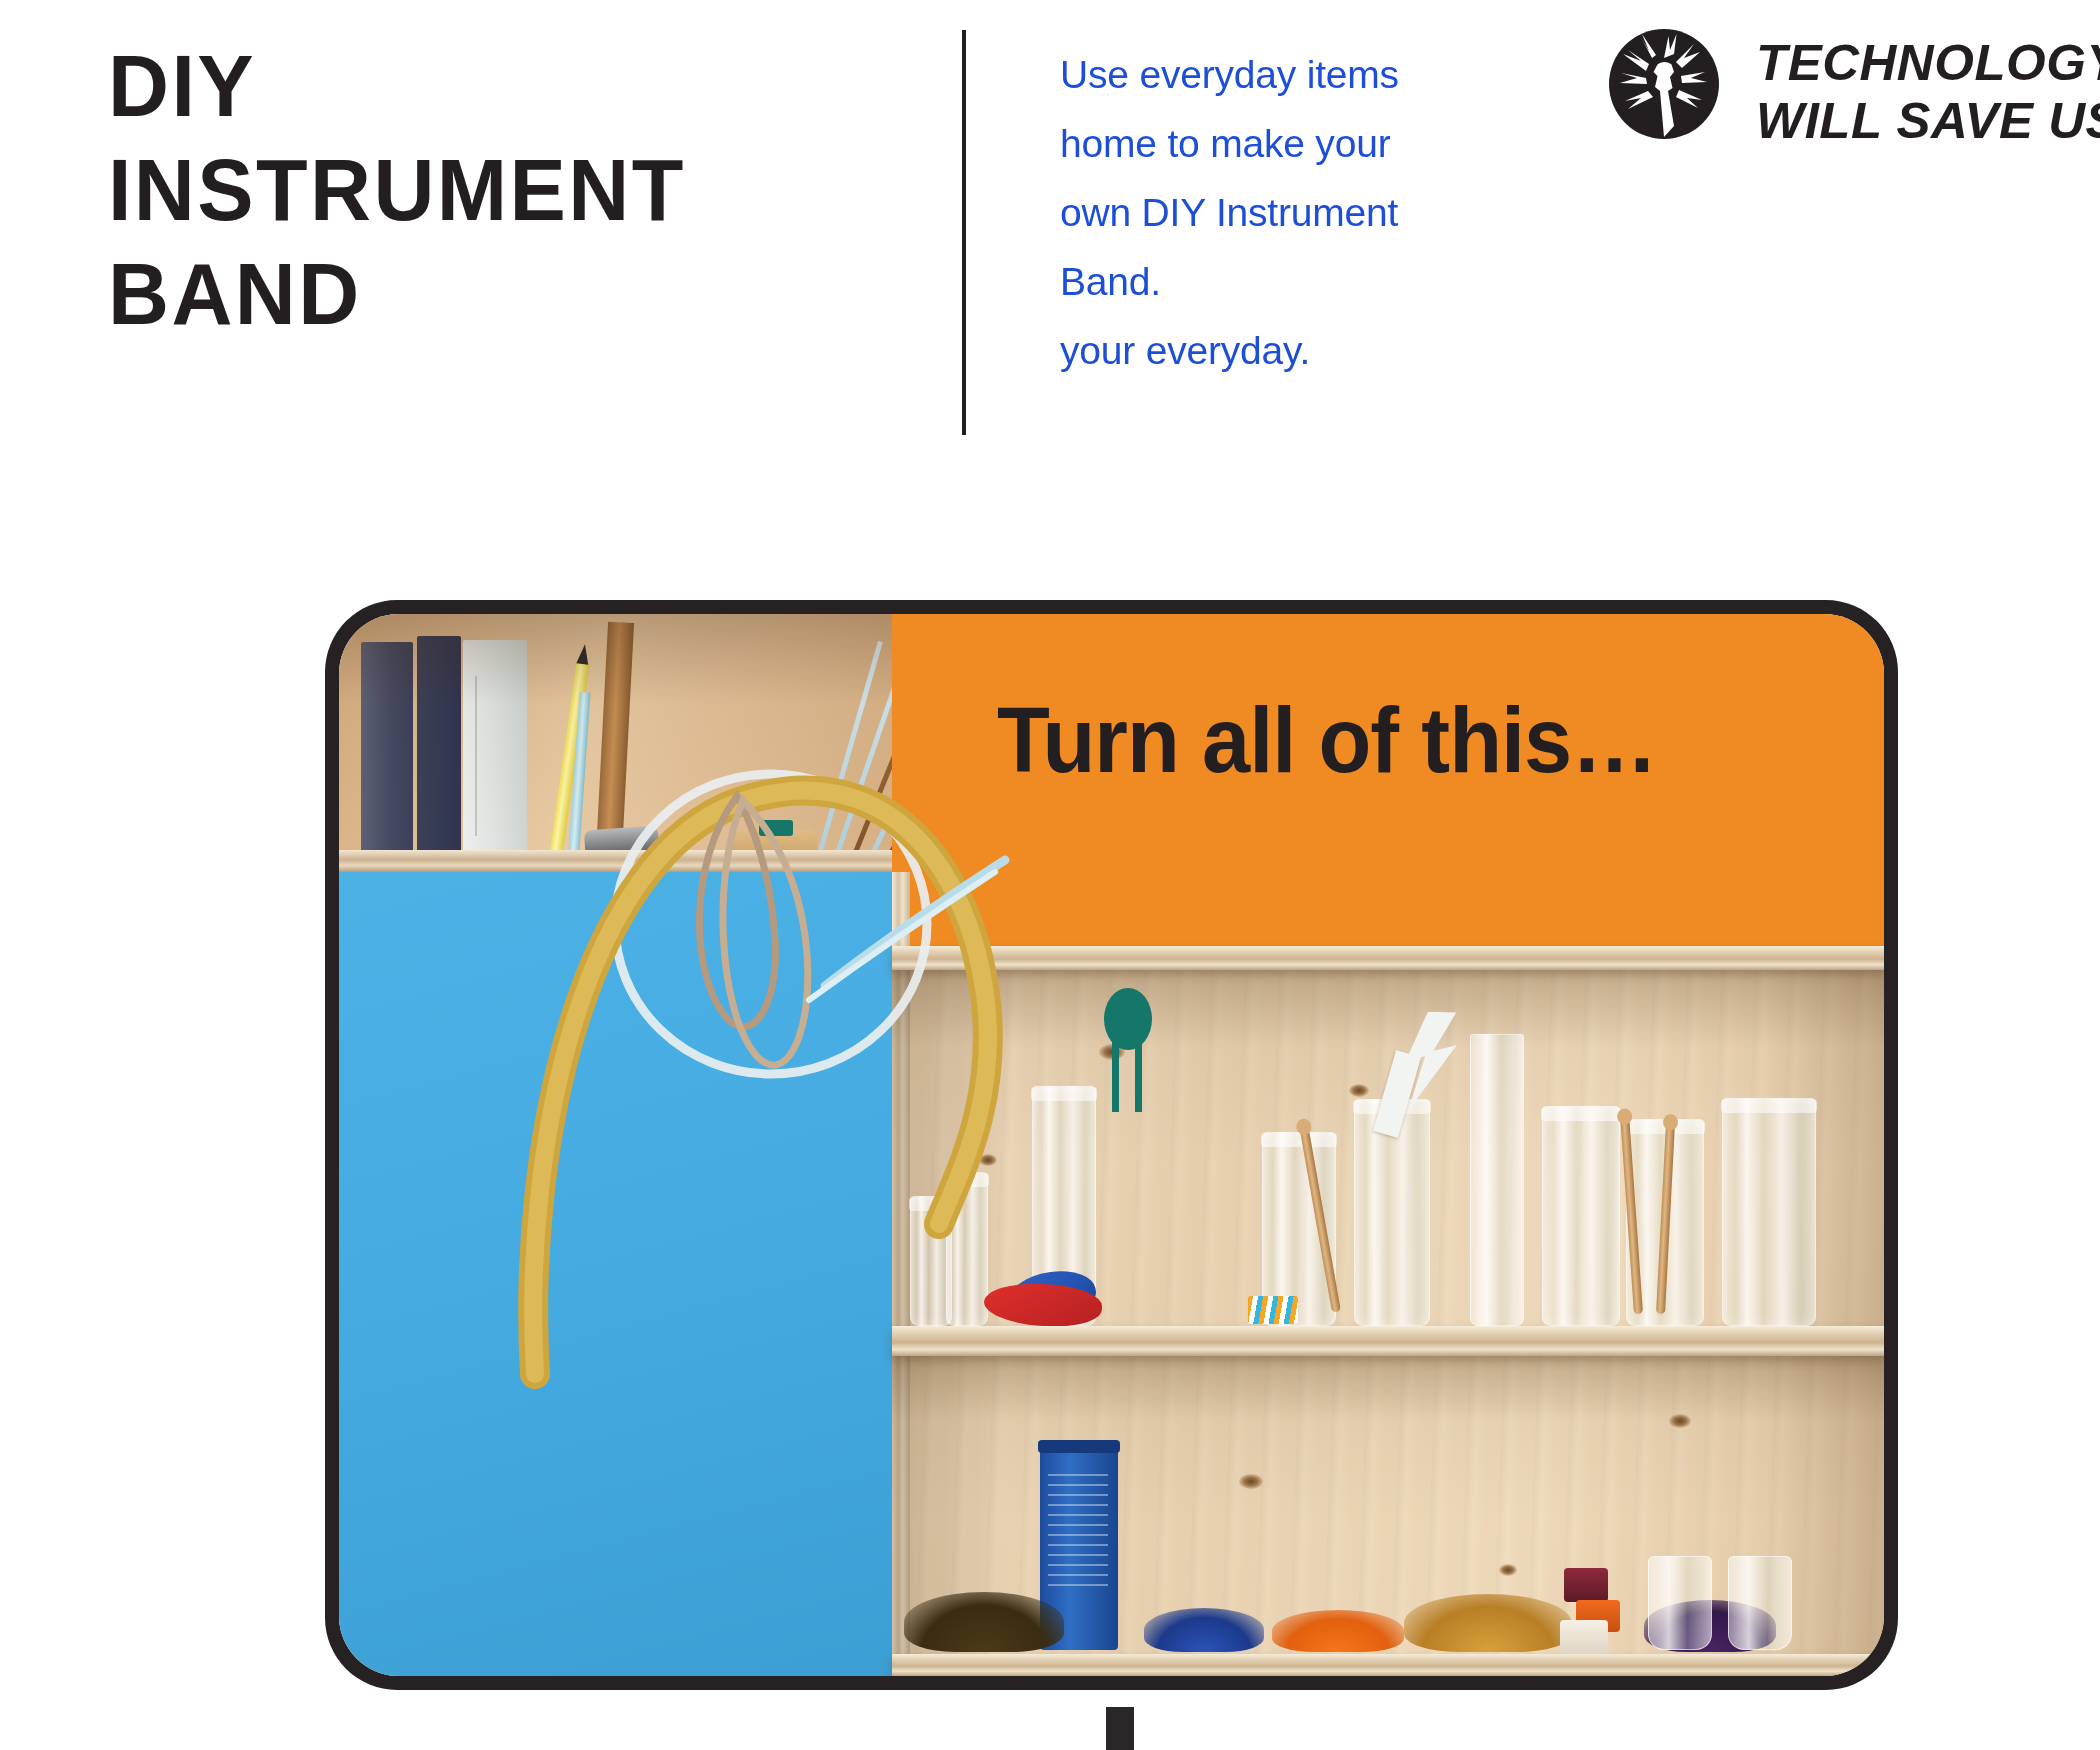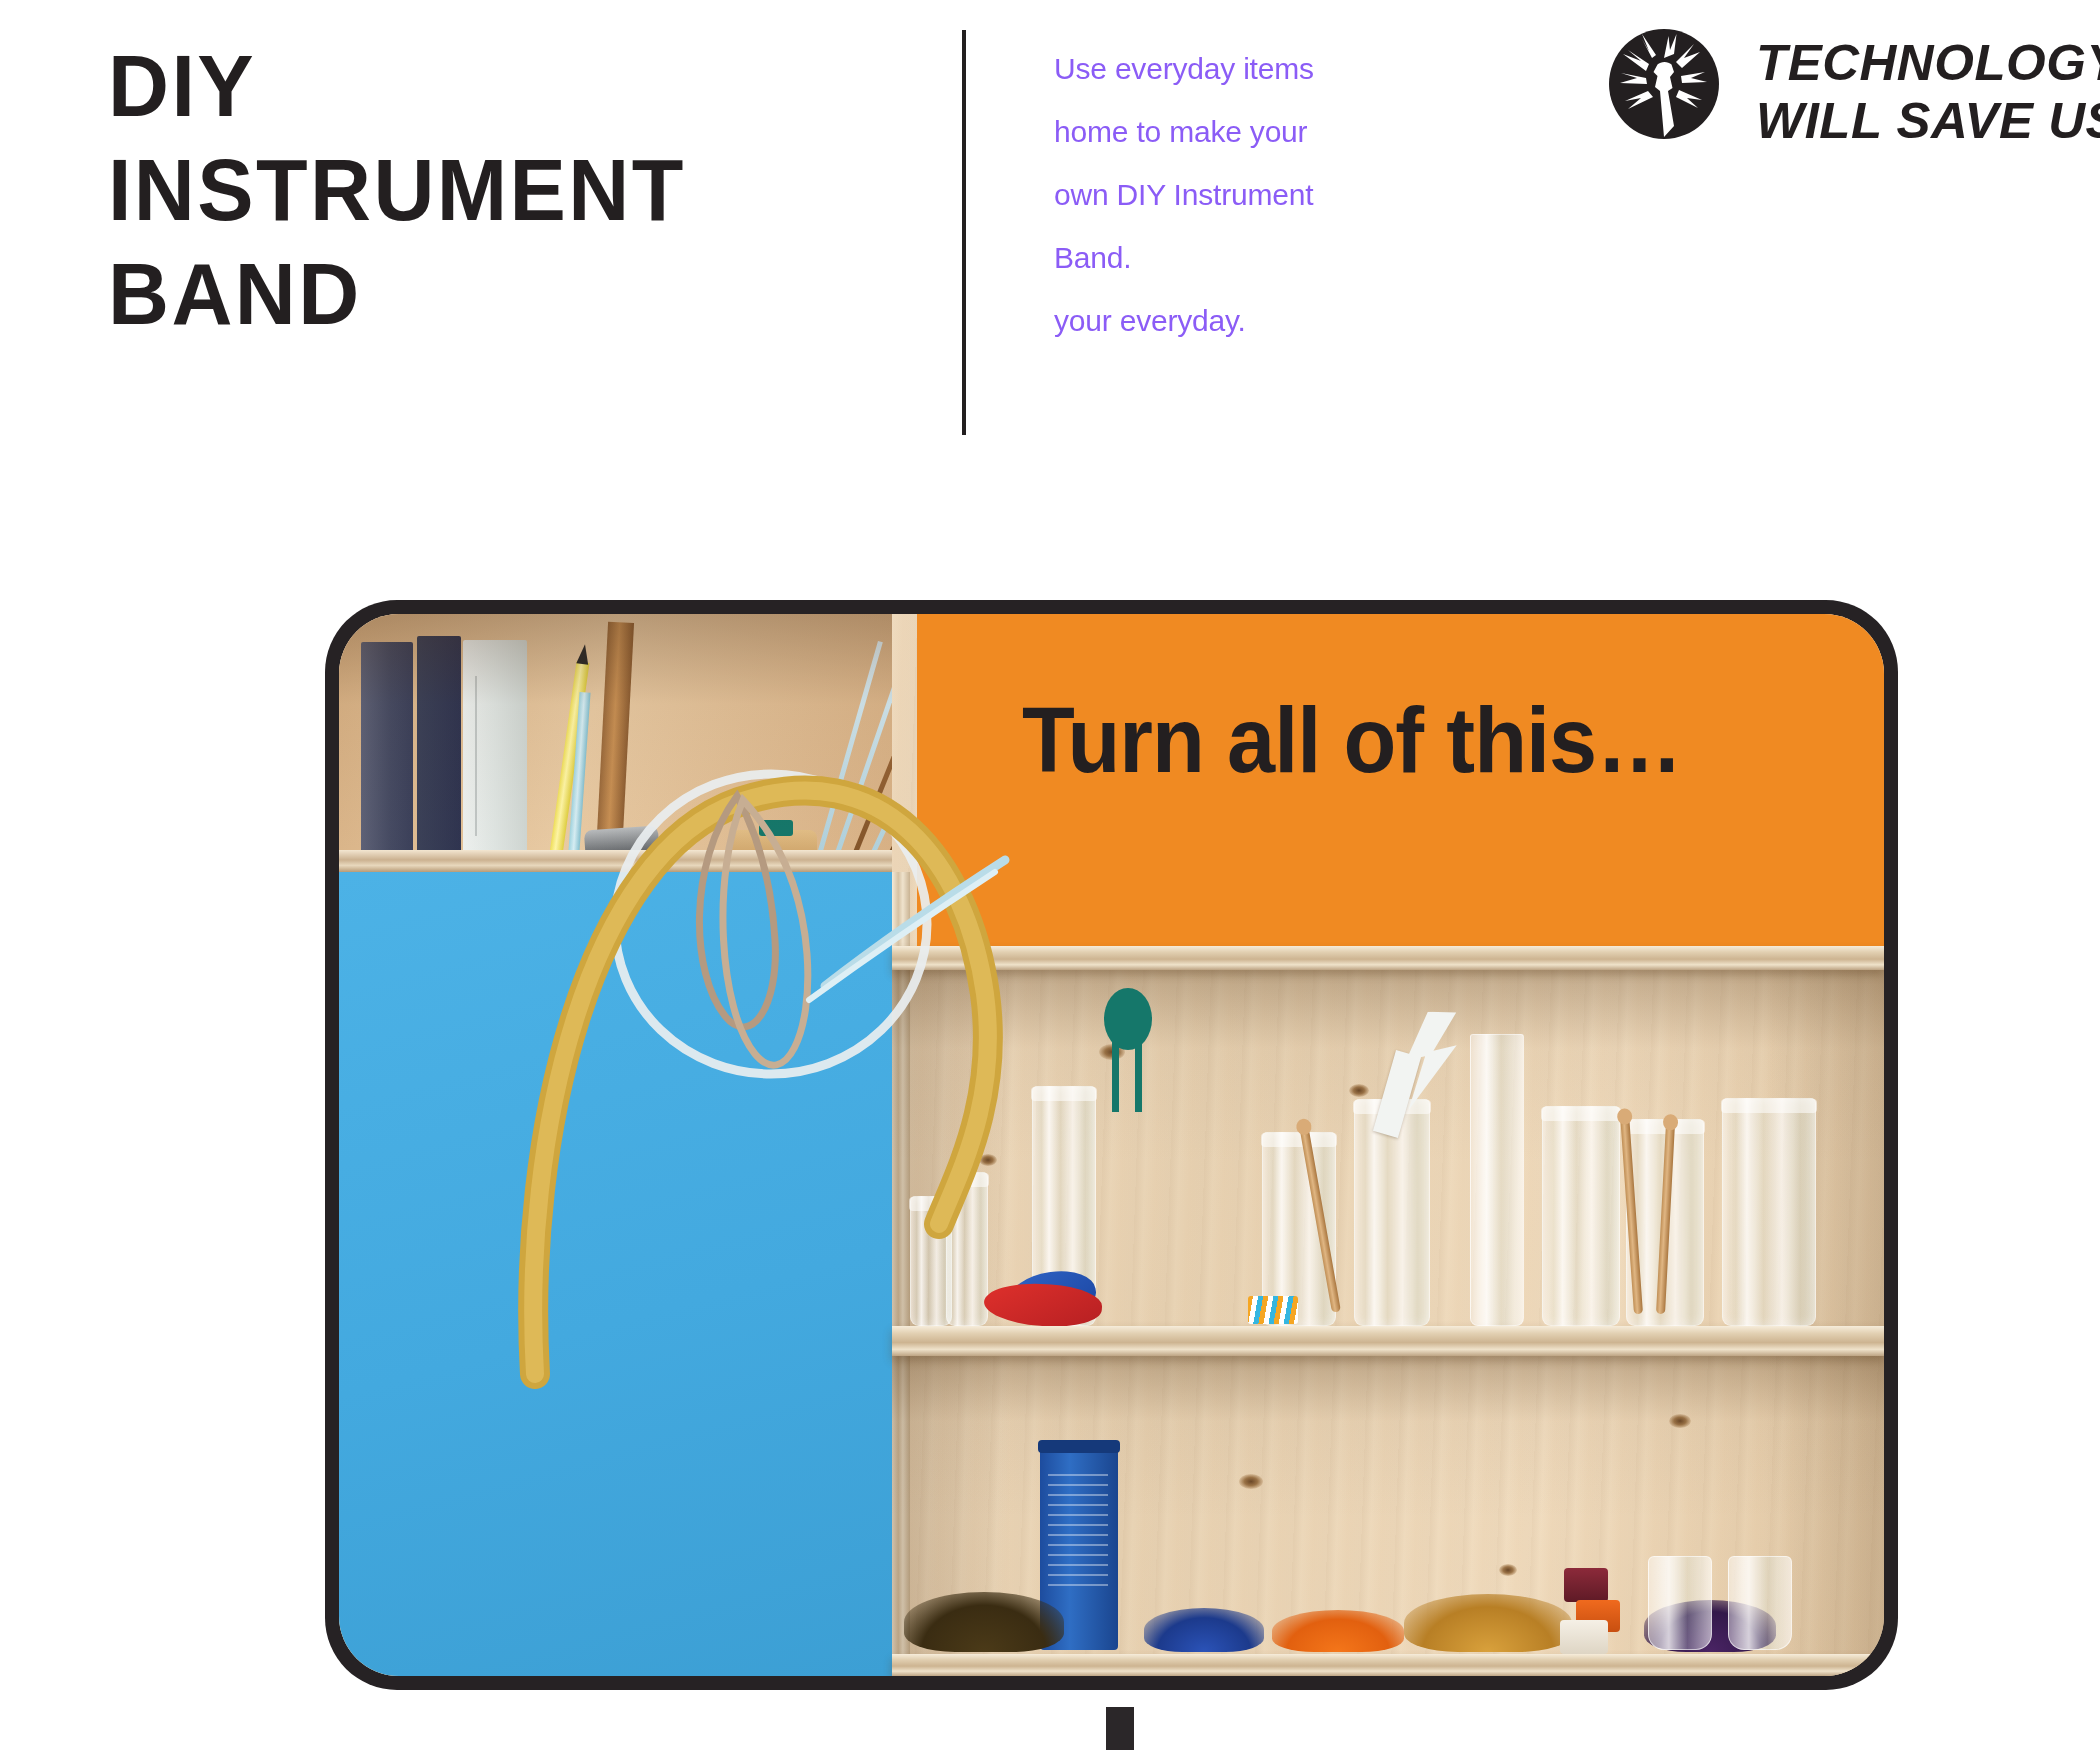--- a/index.html
+++ b/index.html
@@ -52,26 +52,26 @@
     background: #231f20;
   }
 
   .blurb {
     position: absolute;
     left: 1048px;
     top: 34px;
     width: 440px;
   }
   .blurb p {
-    margin: 6px;
+    margin: 12px;
     font-family: "Liberation Sans", sans-serif;
     font-weight: 400;
-    font-size: 30px;
+    font-size: 39px;
     line-height: 57px;
-    color: #8b5cf6;
+    color: #1d4ed8;
     letter-spacing: -0.2px;
   }
 
   
   .logo {
     position: absolute;
     left: 1608px;
     top: 28px;
     display: flex;
     align-items: flex-start;
@@ -139,21 +139,20 @@
   }
 
   
   .orange-panel {
     position: absolute;
     left: 553px;
     top: 0;
     width: 992px;
     height: 332px;
     background: #f08a22;
-    margin-left: 25px;
   }
   .orange-title {
     position: absolute;
     left: 105px;
     top: 78px;
     font-family: "Liberation Sans", sans-serif;
     font-weight: 700;
     font-size: 92px;
     line-height: 96px;
     letter-spacing: -1px;

